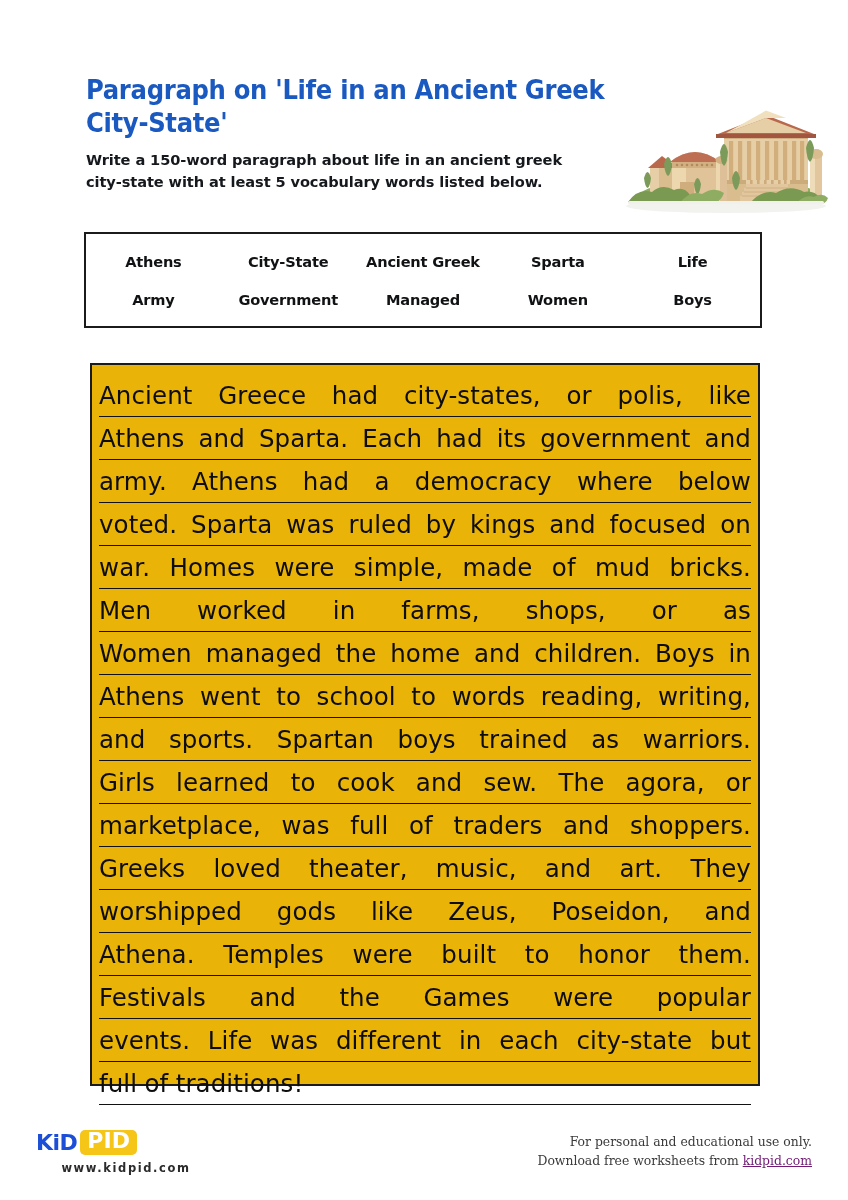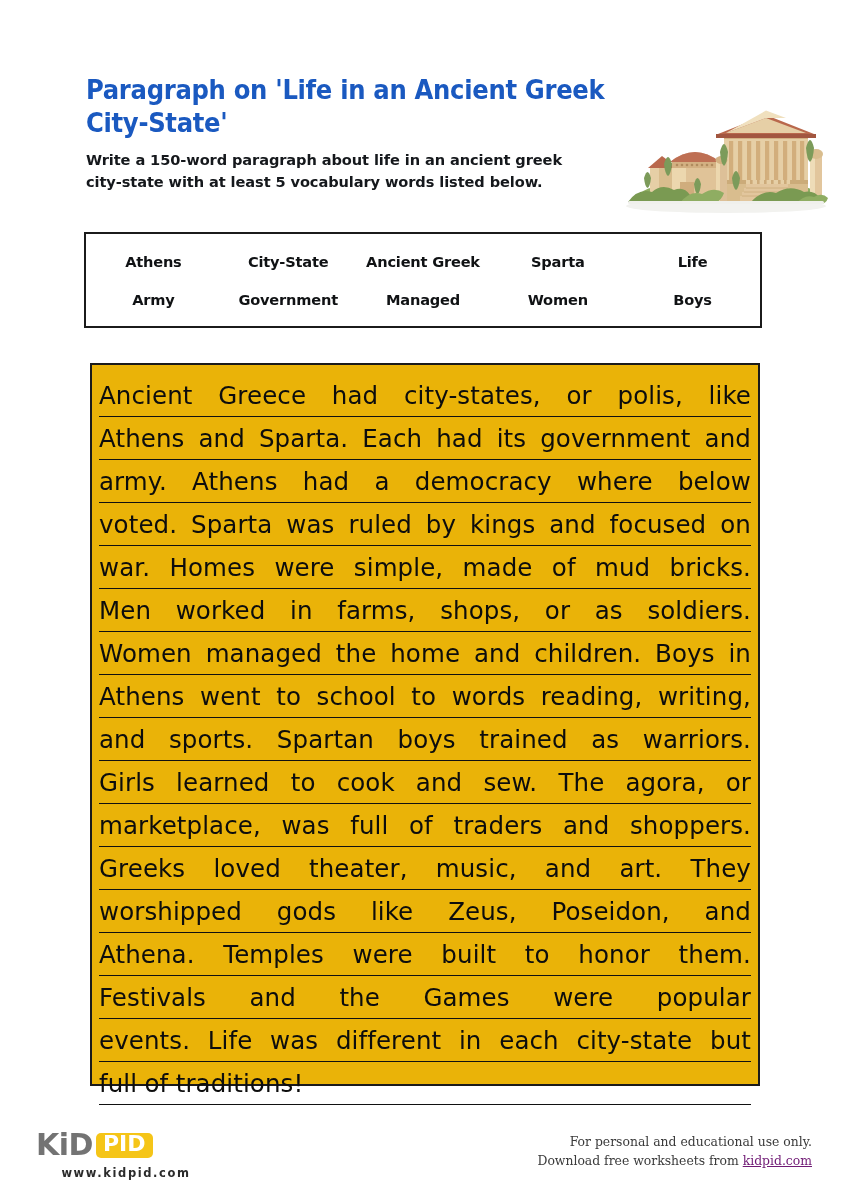--- a/index.html
+++ b/index.html
@@ -134,23 +134,23 @@
     position: absolute;
     left: 36px;
     top: 1130px;
     width: 180px;
   }
   .logo-row {
     display: flex;
     align-items: center;
   }
   .logo-kid {
-    font-size: 30px;
+    font-size: 22px;
     font-weight: 800;
-    color: #737373;
+    color: #1d4ed8;
     font-family: "DejaVu Sans", sans-serif;
     letter-spacing: -0.5px;
     line-height: 1;
   }
   .logo-pid {
     font-size: 22px;
     font-weight: 800;
     color: #ffffff;
     background: #f5c518;
     font-family: "DejaVu Sans", sans-serif;
@@ -374,21 +374,20 @@
           <span class="w">bricks.</span>
         </div>
         <div class="hw-line justify">
           <span class="w">Men</span>
           <span class="w">worked</span>
           <span class="w">in</span>
           <span class="w">farms,</span>
           <span class="w">shops,</span>
           <span class="w">or</span>
           <span class="w">as</span>
-          <span class="w">soldiers.</span>
         </div>
         <div class="hw-line justify">
           <span class="w">Women</span>
           <span class="w">managed</span>
           <span class="w">the</span>
           <span class="w">home</span>
           <span class="w">and</span>
           <span class="w">children.</span>
           <span class="w">Boys</span>
           <span class="w">in</span>

